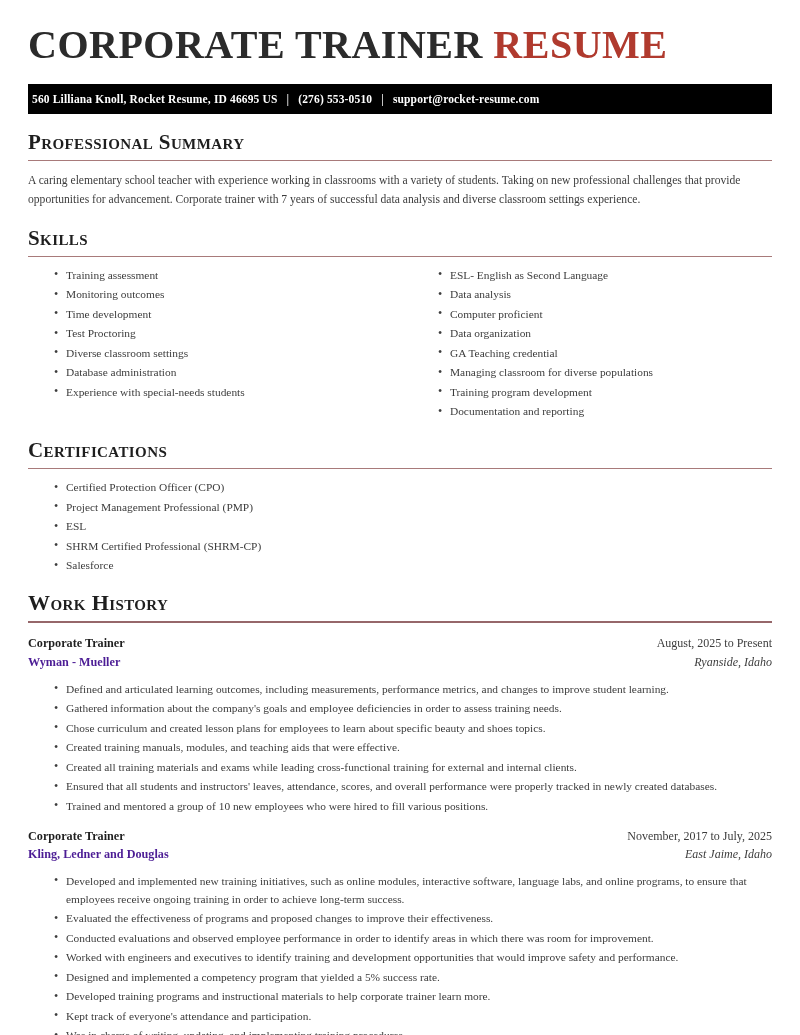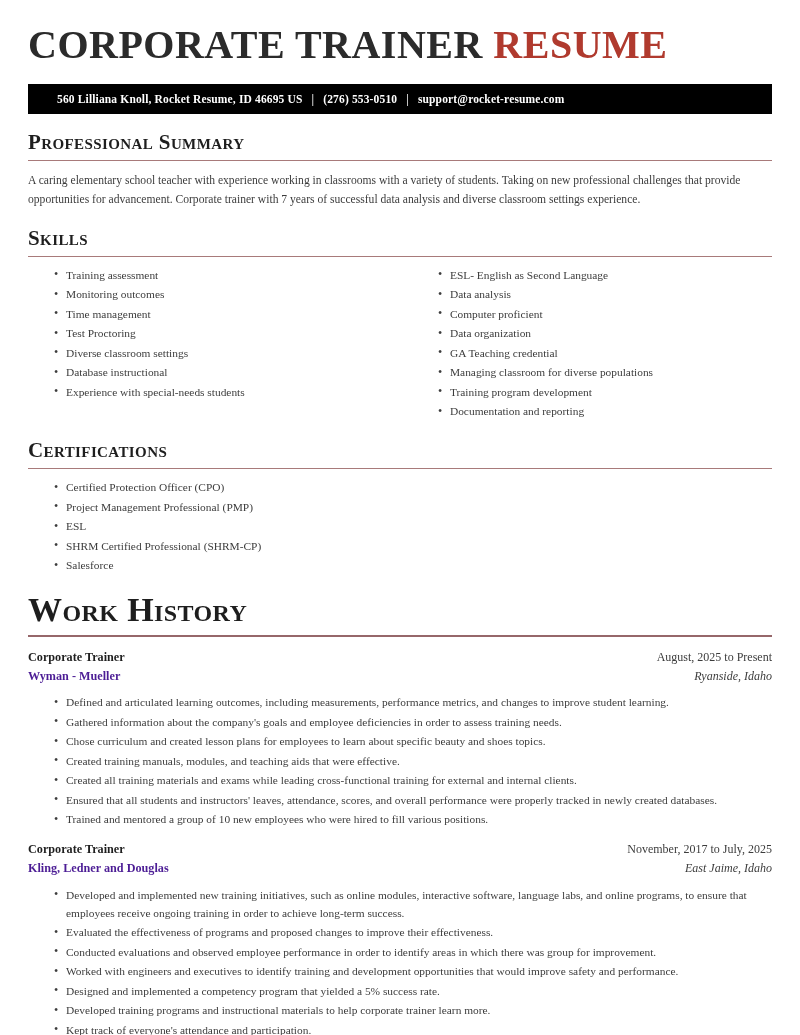--- a/index.html
+++ b/index.html
@@ -39,21 +39,21 @@
     margin-top: 16px;
   }
 
   .contact-bar {
     margin-top: 16px;
     background: #000000;
     color: #ffffff;
     height: 30px;
     display: flex;
     align-items: center;
-    padding: 0 29px;
+    padding: 0 4px;
     box-sizing: border-box;
     font-size: 11.5px;
     font-weight: bold;
     letter-spacing: 0.15px;
   }
   .contact-bar .sep {
     padding: 0 9px;
     font-weight: bold;
     color: #e8e8e8;
   }
@@ -66,21 +66,21 @@
     margin: 0;
     font-family: "Liberation Serif", "DejaVu Serif", serif;
     font-weight: bold;
     color: #1e1e1e;
     font-variant: small-caps;
     font-size: 21px;
     letter-spacing: 0.4px;
     line-height: 1.15;
   }
   .section-title.big {
-    font-size: 34px;
+    font-size: 22px;
   }
   .rule {
     border: 0;
     border-top: 1.5px solid #a87a7a;
     margin: 6px 0 0 0;
   }
   .rule.heavy {
     border-top-width: 2px;
     border-top-color: #96676a;
   }
@@ -191,24 +191,24 @@
   </div>
 
   <div class="section">
     <h2 class="section-title">Skills</h2>
     <hr class="rule">
     <div class="cols">
       <div class="col">
         <ul class="bul">
             <li>Training assessment</li>
             <li>Monitoring outcomes</li>
-            <li>Time management</li>
+            <li>Time development</li>
             <li>Test Proctoring</li>
             <li>Diverse classroom settings</li>
-            <li>Database instructional</li>
+            <li>Database administration</li>
             <li>Experience with special-needs students</li>
           </ul>
       </div>
       <div class="col">
         <ul class="bul">
             <li>ESL- English as Second Language</li>
             <li>Data analysis</li>
             <li>Computer proficient</li>
             <li>Data organization</li>
             <li>GA Teaching credential</li>
@@ -260,21 +260,21 @@
             <div class="job-title">Corporate Trainer</div>
             <div class="job-dates">November, 2017 to July, 2025</div>
           </div>
           <div class="job-row">
             <div class="job-company">Kling, Ledner and Douglas</div>
             <div class="job-location">East Jaime, Idaho</div>
           </div>
           <ul class="bul">
             <li>Developed and implemented new training initiatives, such as online modules, interactive software, language labs, and online programs, to ensure that employees receive ongoing training in order to achieve long-term success.</li>
             <li>Evaluated the effectiveness of programs and proposed changes to improve their effectiveness.</li>
-            <li>Conducted evaluations and observed employee performance in order to identify areas in which there was group for improvement.</li>
+            <li>Conducted evaluations and observed employee performance in order to identify areas in which there was room for improvement.</li>
             <li>Worked with engineers and executives to identify training and development opportunities that would improve safety and performance.</li>
             <li>Designed and implemented a competency program that yielded a 5% success rate.</li>
             <li>Developed training programs and instructional materials to help corporate trainer learn more.</li>
             <li>Kept track of everyone's attendance and participation.</li>
             <li>Was in charge of writing, updating, and implementing training procedures.</li>
           </ul>
         </div>
       </div>
   </div>
 

